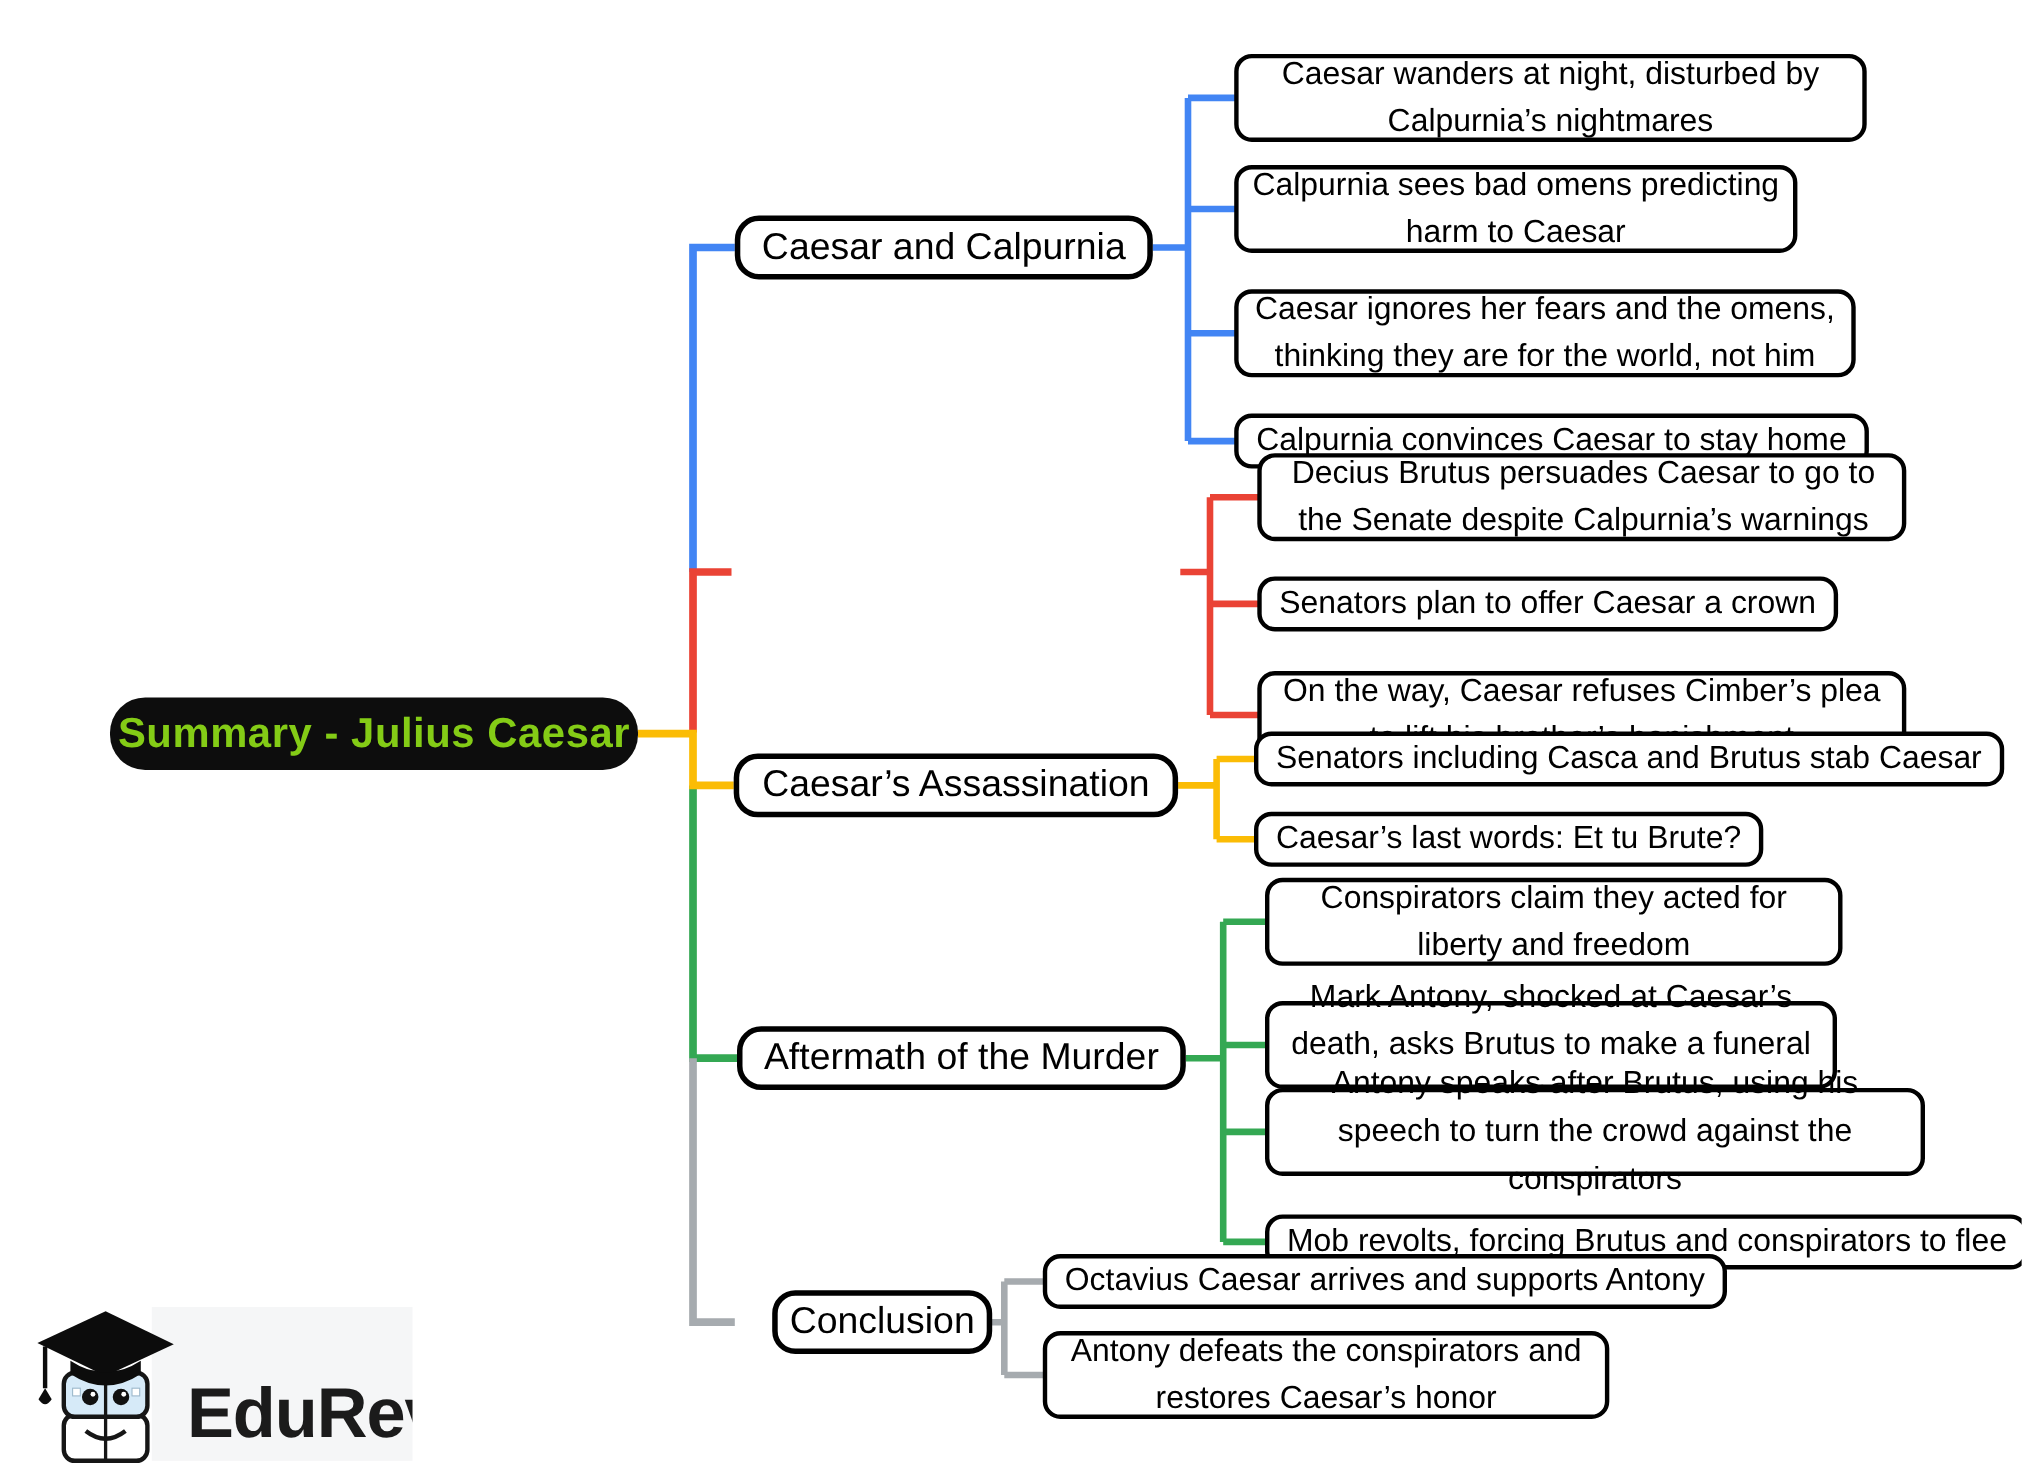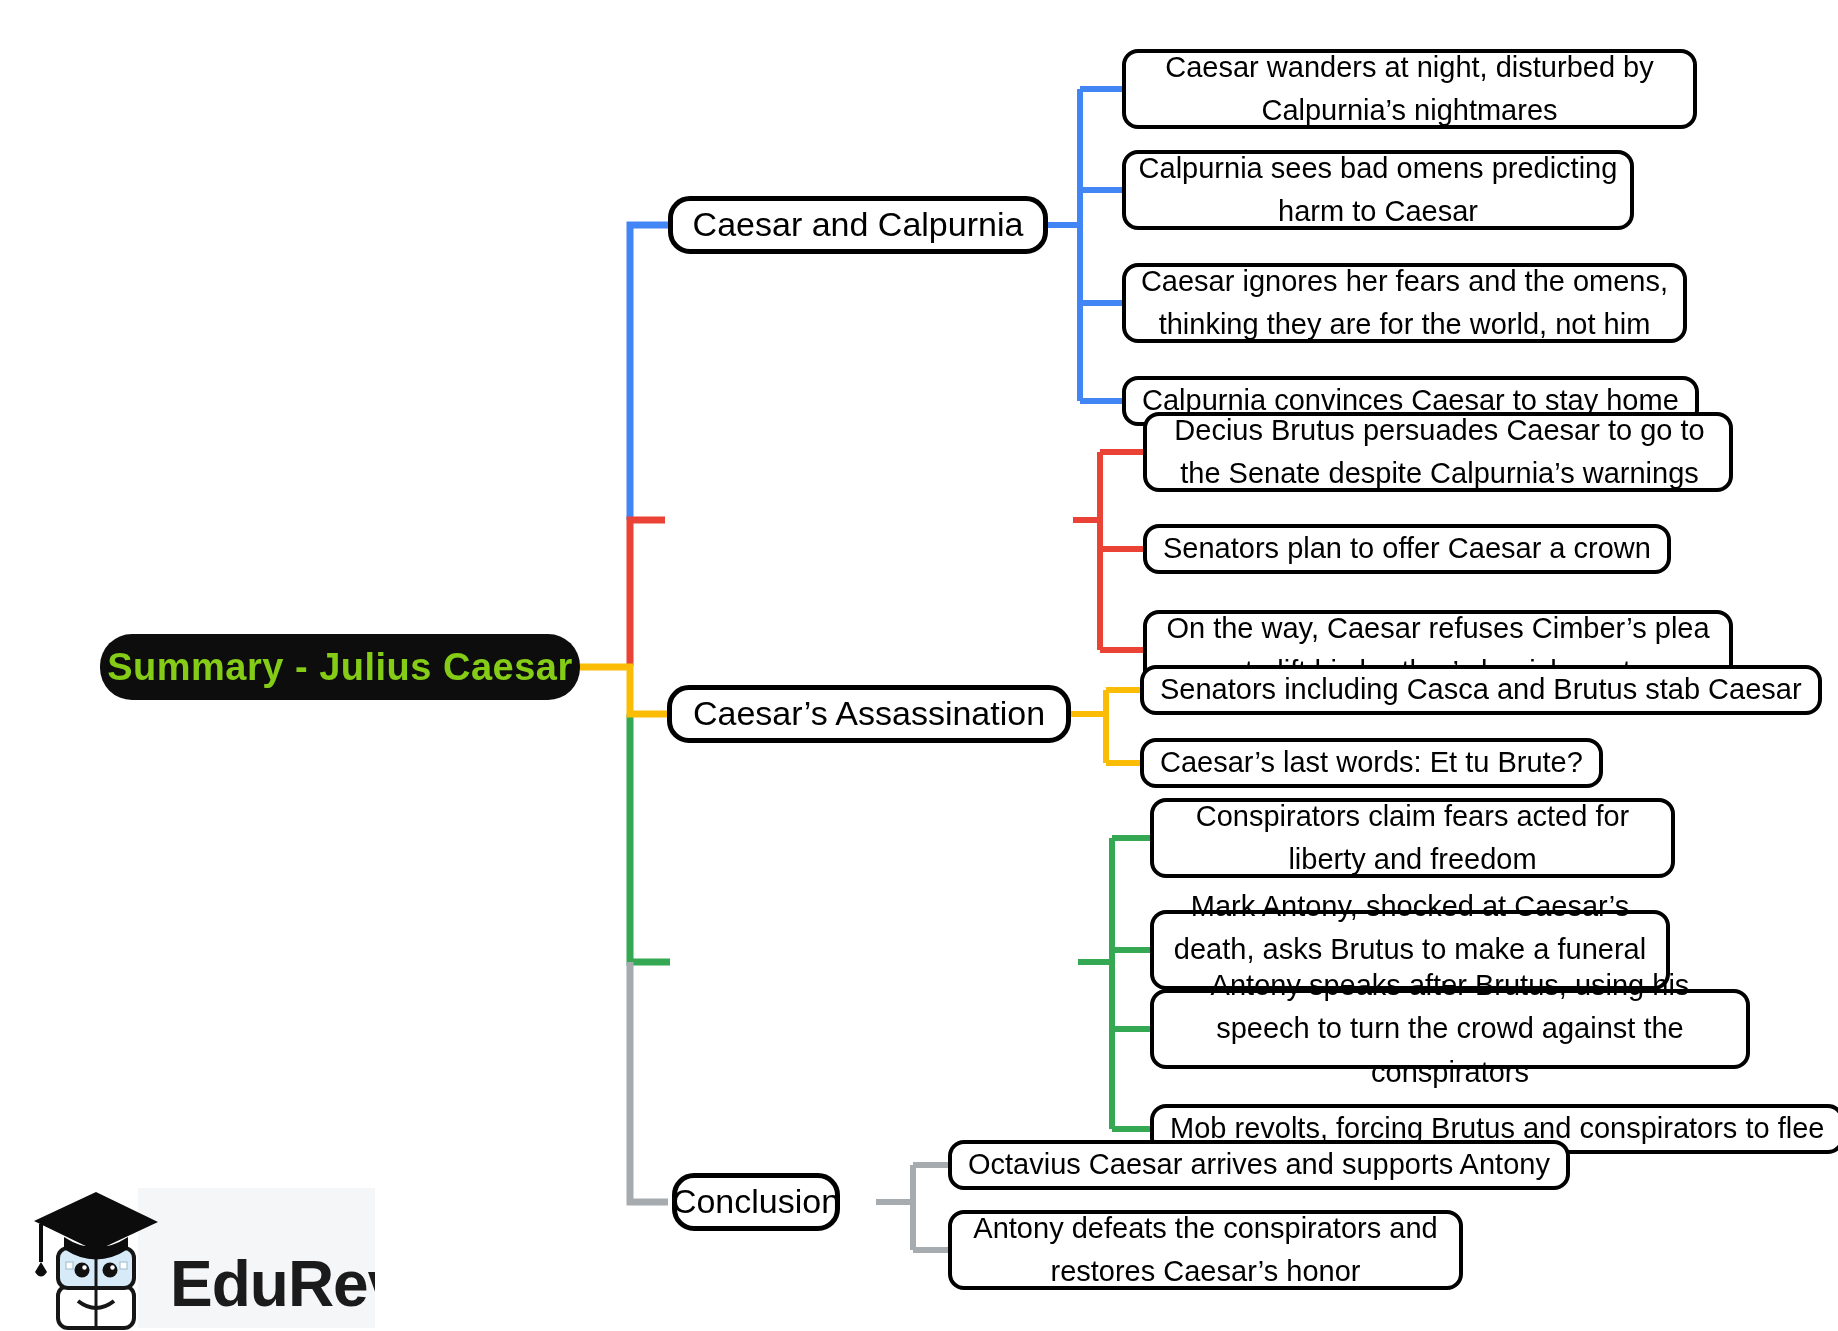--- a/index.html
+++ b/index.html
@@ -40,35 +40,36 @@
     <path class="sub s-red" d="M1073,520 H1100 M1100,452 V650 M1100,452 H1146 M1100,549 H1146 M1100,650 H1146"></path>
     <path class="sub s-yellow" d="M1071,714 H1106 M1106,690 V763 M1106,690 H1143 M1106,763 H1143"></path>
     <path class="sub s-green" d="M1078,962 H1112 M1112,838 V1129 M1112,838 H1153 M1112,950 H1153 M1112,1029 H1153 M1112,1129 H1153"></path>
     <path class="sub s-gray" d="M876,1202 H913 M913,1165 V1250 M913,1165 H951 M913,1250 H951"></path>
   </svg>
 
   <div class="node root" style="left:100px;top:634px;width:480px;height:66px;">Summary - Julius Caesar</div>
 
   <div class="node branch b-blue" style="left:668px;top:196px;width:380px;height:58px;">Caesar and Calpurnia</div>
   <div class="node branch b-yellow" style="left:667px;top:685px;width:404px;height:58px;">Caesar’s Assassination</div>
-  <div class="node branch b-gray" style="left:672px;top:1173px;width:168px;height:58px;">Conclusion</div>
+  <div class="node branch b-green" style="left:670px;top:933px;width:408px;height:58px;">Aftermath of the Murder</div>
+  <div class="node branch b-gray" style="left:702px;top:1173px;width:200px;height:58px;border-radius:21px;">Conclusion</div>
 
   <div class="node leaf b-blue" style="left:1122px;top:49px;width:575px;height:80px;">Caesar wanders at night, disturbed by Calpurnia’s nightmares</div>
   <div class="node leaf b-blue" style="left:1122px;top:150px;width:512px;height:80px;">Calpurnia sees bad omens predicting harm to Caesar</div>
   <div class="node leaf b-blue" style="left:1122px;top:263px;width:565px;height:80px;">Caesar ignores her fears and the omens, thinking they are for the world, not him</div>
   <div class="node leaf one b-blue" style="left:1122px;top:376px;">Calpurnia convinces Caesar to stay home</div>
 
   <div class="node leaf b-red" style="left:1143px;top:412px;width:590px;height:80px;padding-left:13px;">Decius Brutus persuades Caesar to go to the Senate despite Calpurnia’s warnings</div>
   <div class="node leaf one b-red" style="left:1143px;top:524px;">Senators plan to offer Caesar a crown</div>
   <div class="node leaf b-red" style="left:1143px;top:610px;width:590px;height:80px;">On the way, Caesar refuses Cimber’s plea to lift his brother’s banishment</div>
 
   <div class="node leaf one b-yellow" style="left:1140px;top:665px;">Senators including Casca and Brutus stab Caesar</div>
   <div class="node leaf one b-yellow" style="left:1140px;top:738px;">Caesar’s last words: Et tu Brute?</div>
 
-  <div class="node leaf b-green" style="left:1150px;top:798px;width:525px;height:80px;">Conspirators claim fears acted for liberty and freedom</div>
+  <div class="node leaf b-green" style="left:1150px;top:798px;width:525px;height:80px;">Conspirators claim they acted for liberty and freedom</div>
   <div class="node leaf b-green" style="left:1150px;top:910px;width:520px;height:80px;">Mark Antony, shocked at Caesar’s death, asks Brutus to make a funeral speech</div>
   <div class="node leaf b-green" style="left:1150px;top:989px;width:600px;height:80px;">Antony speaks after Brutus, using his speech to turn the crowd against the conspirators</div>
   <div class="node leaf one b-green" style="left:1150px;top:1104px;">Mob revolts, forcing Brutus and conspirators to flee</div>
 
   <div class="node leaf one b-gray" style="left:948px;top:1140px;">Octavius Caesar arrives and supports Antony</div>
   <div class="node leaf b-gray" style="left:948px;top:1210px;width:515px;height:80px;">Antony defeats the conspirators and restores Caesar’s honor</div>
 
   <div class="logo">
     <svg width="345" height="150" viewBox="0 0 345 150">
       <rect x="108" y="0" width="240" height="140" fill="#f5f6f7"></rect>

